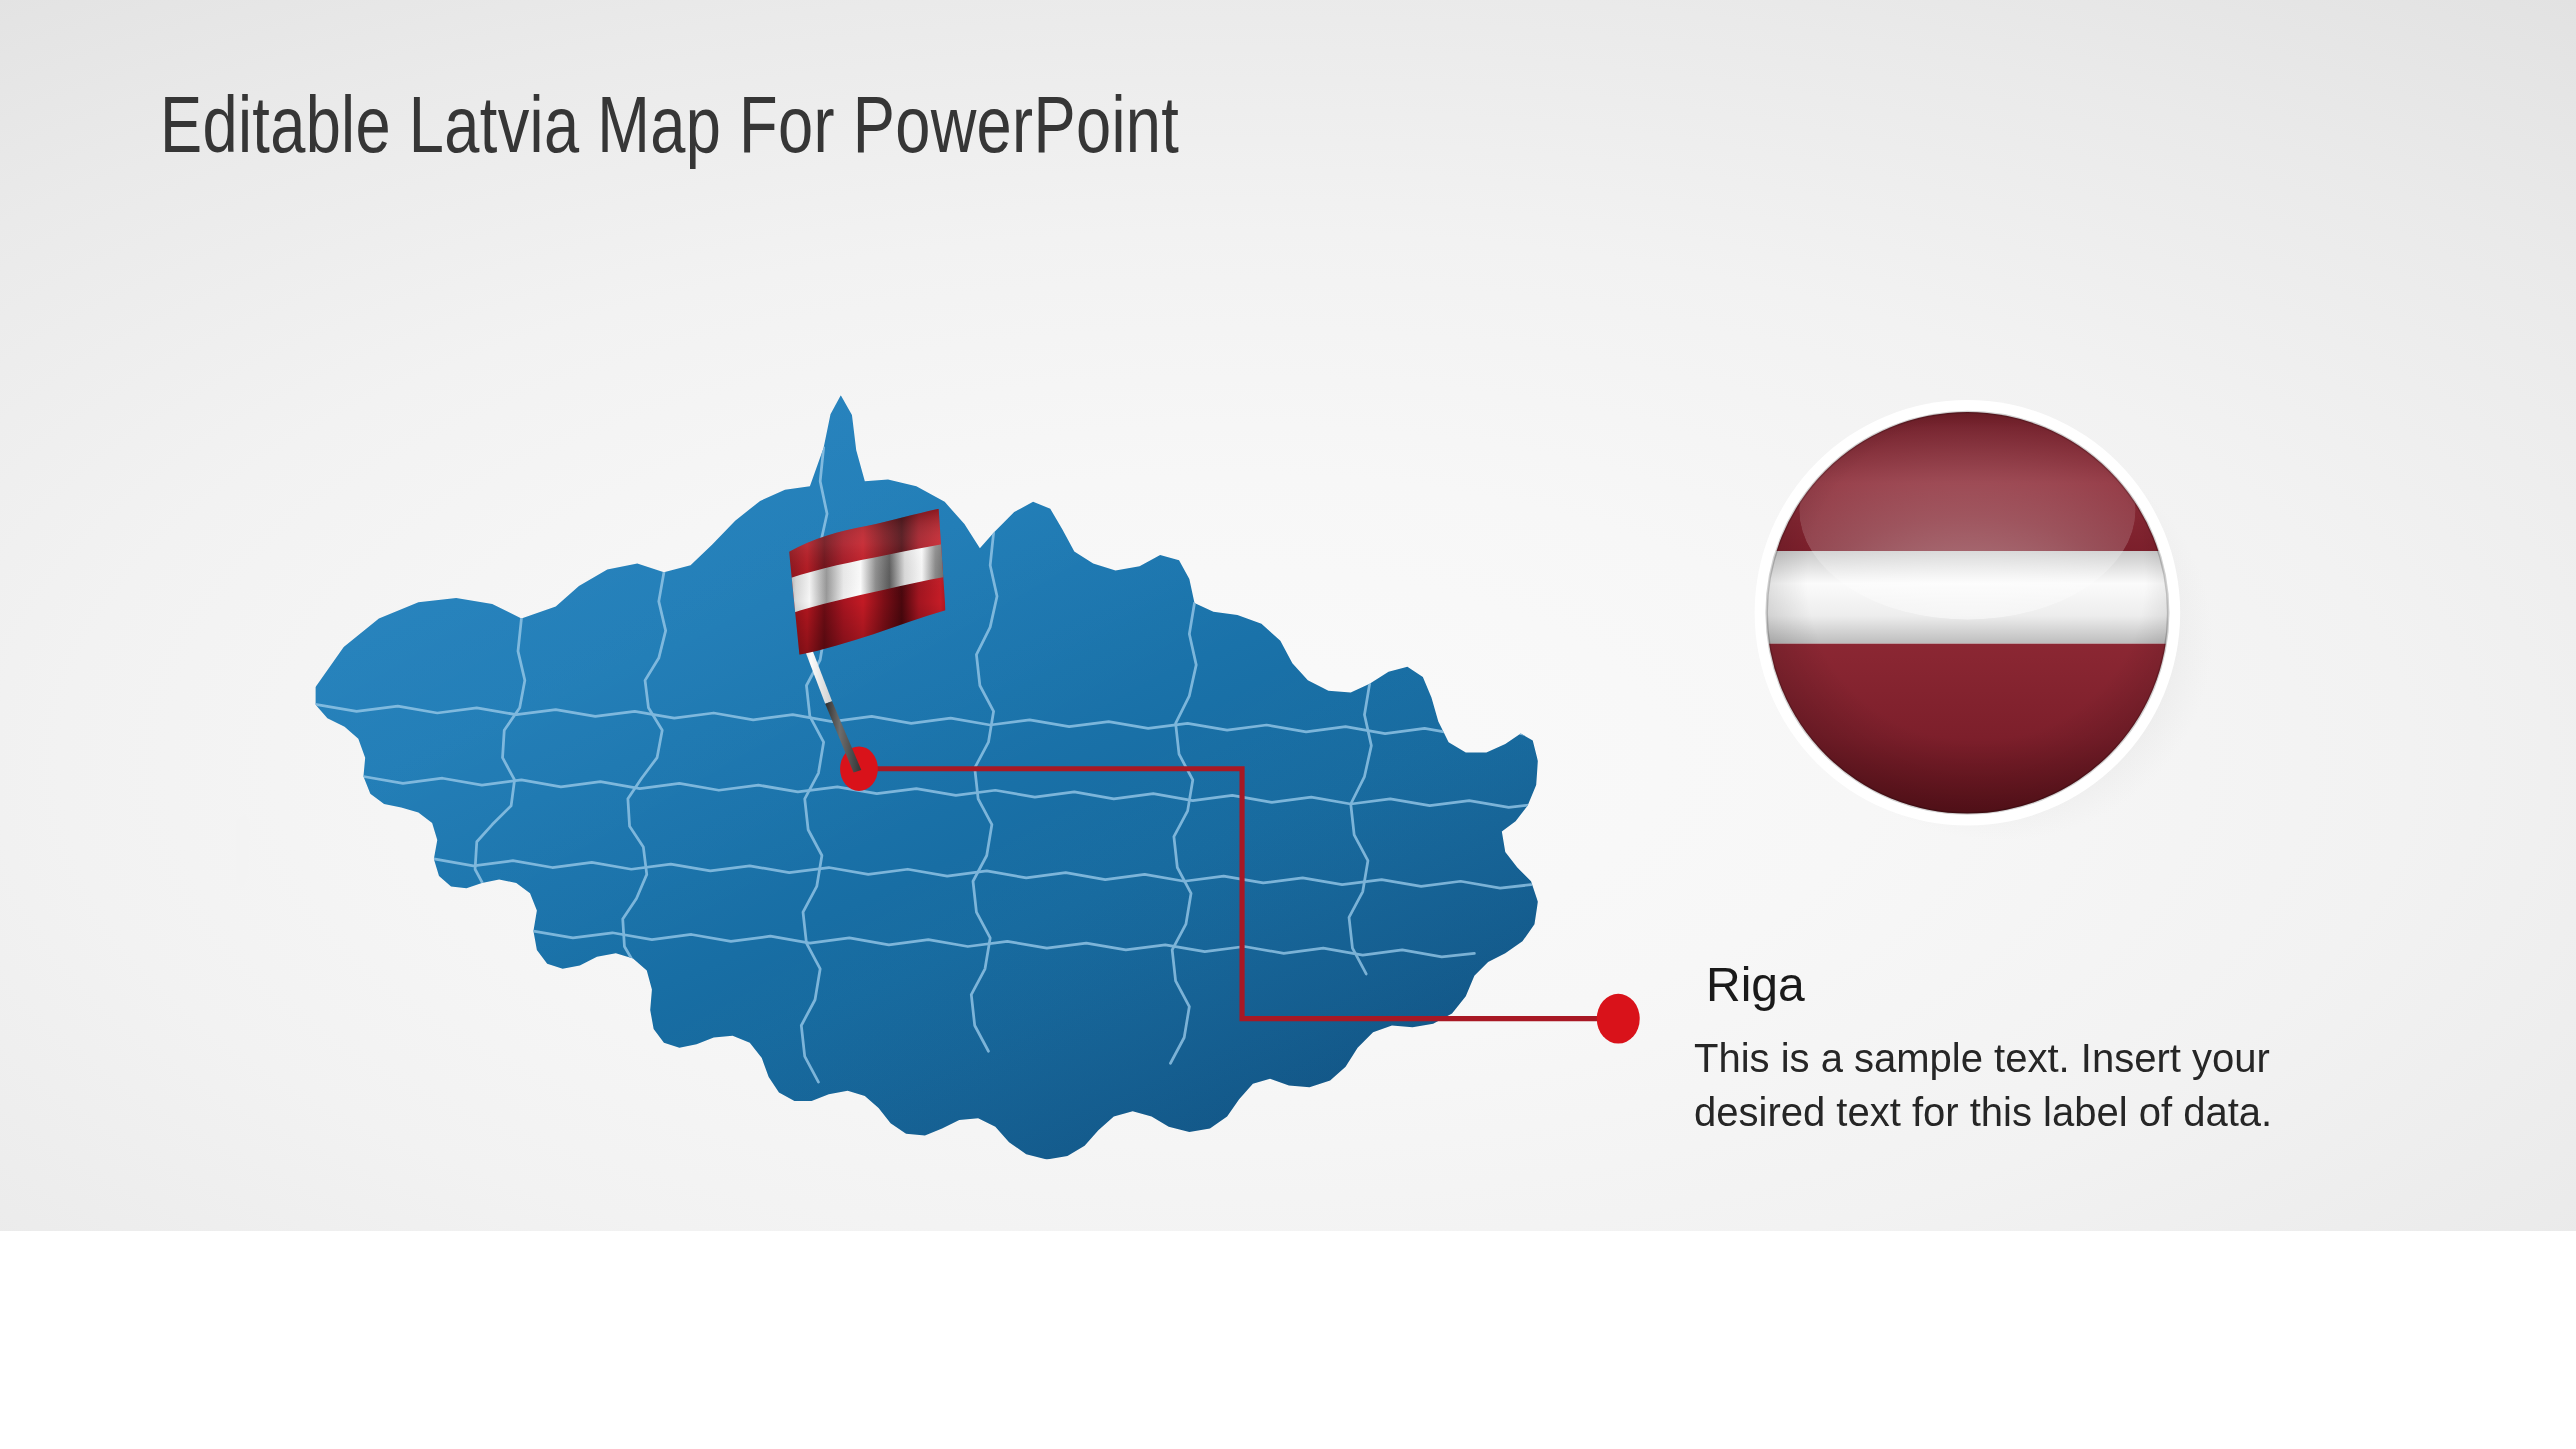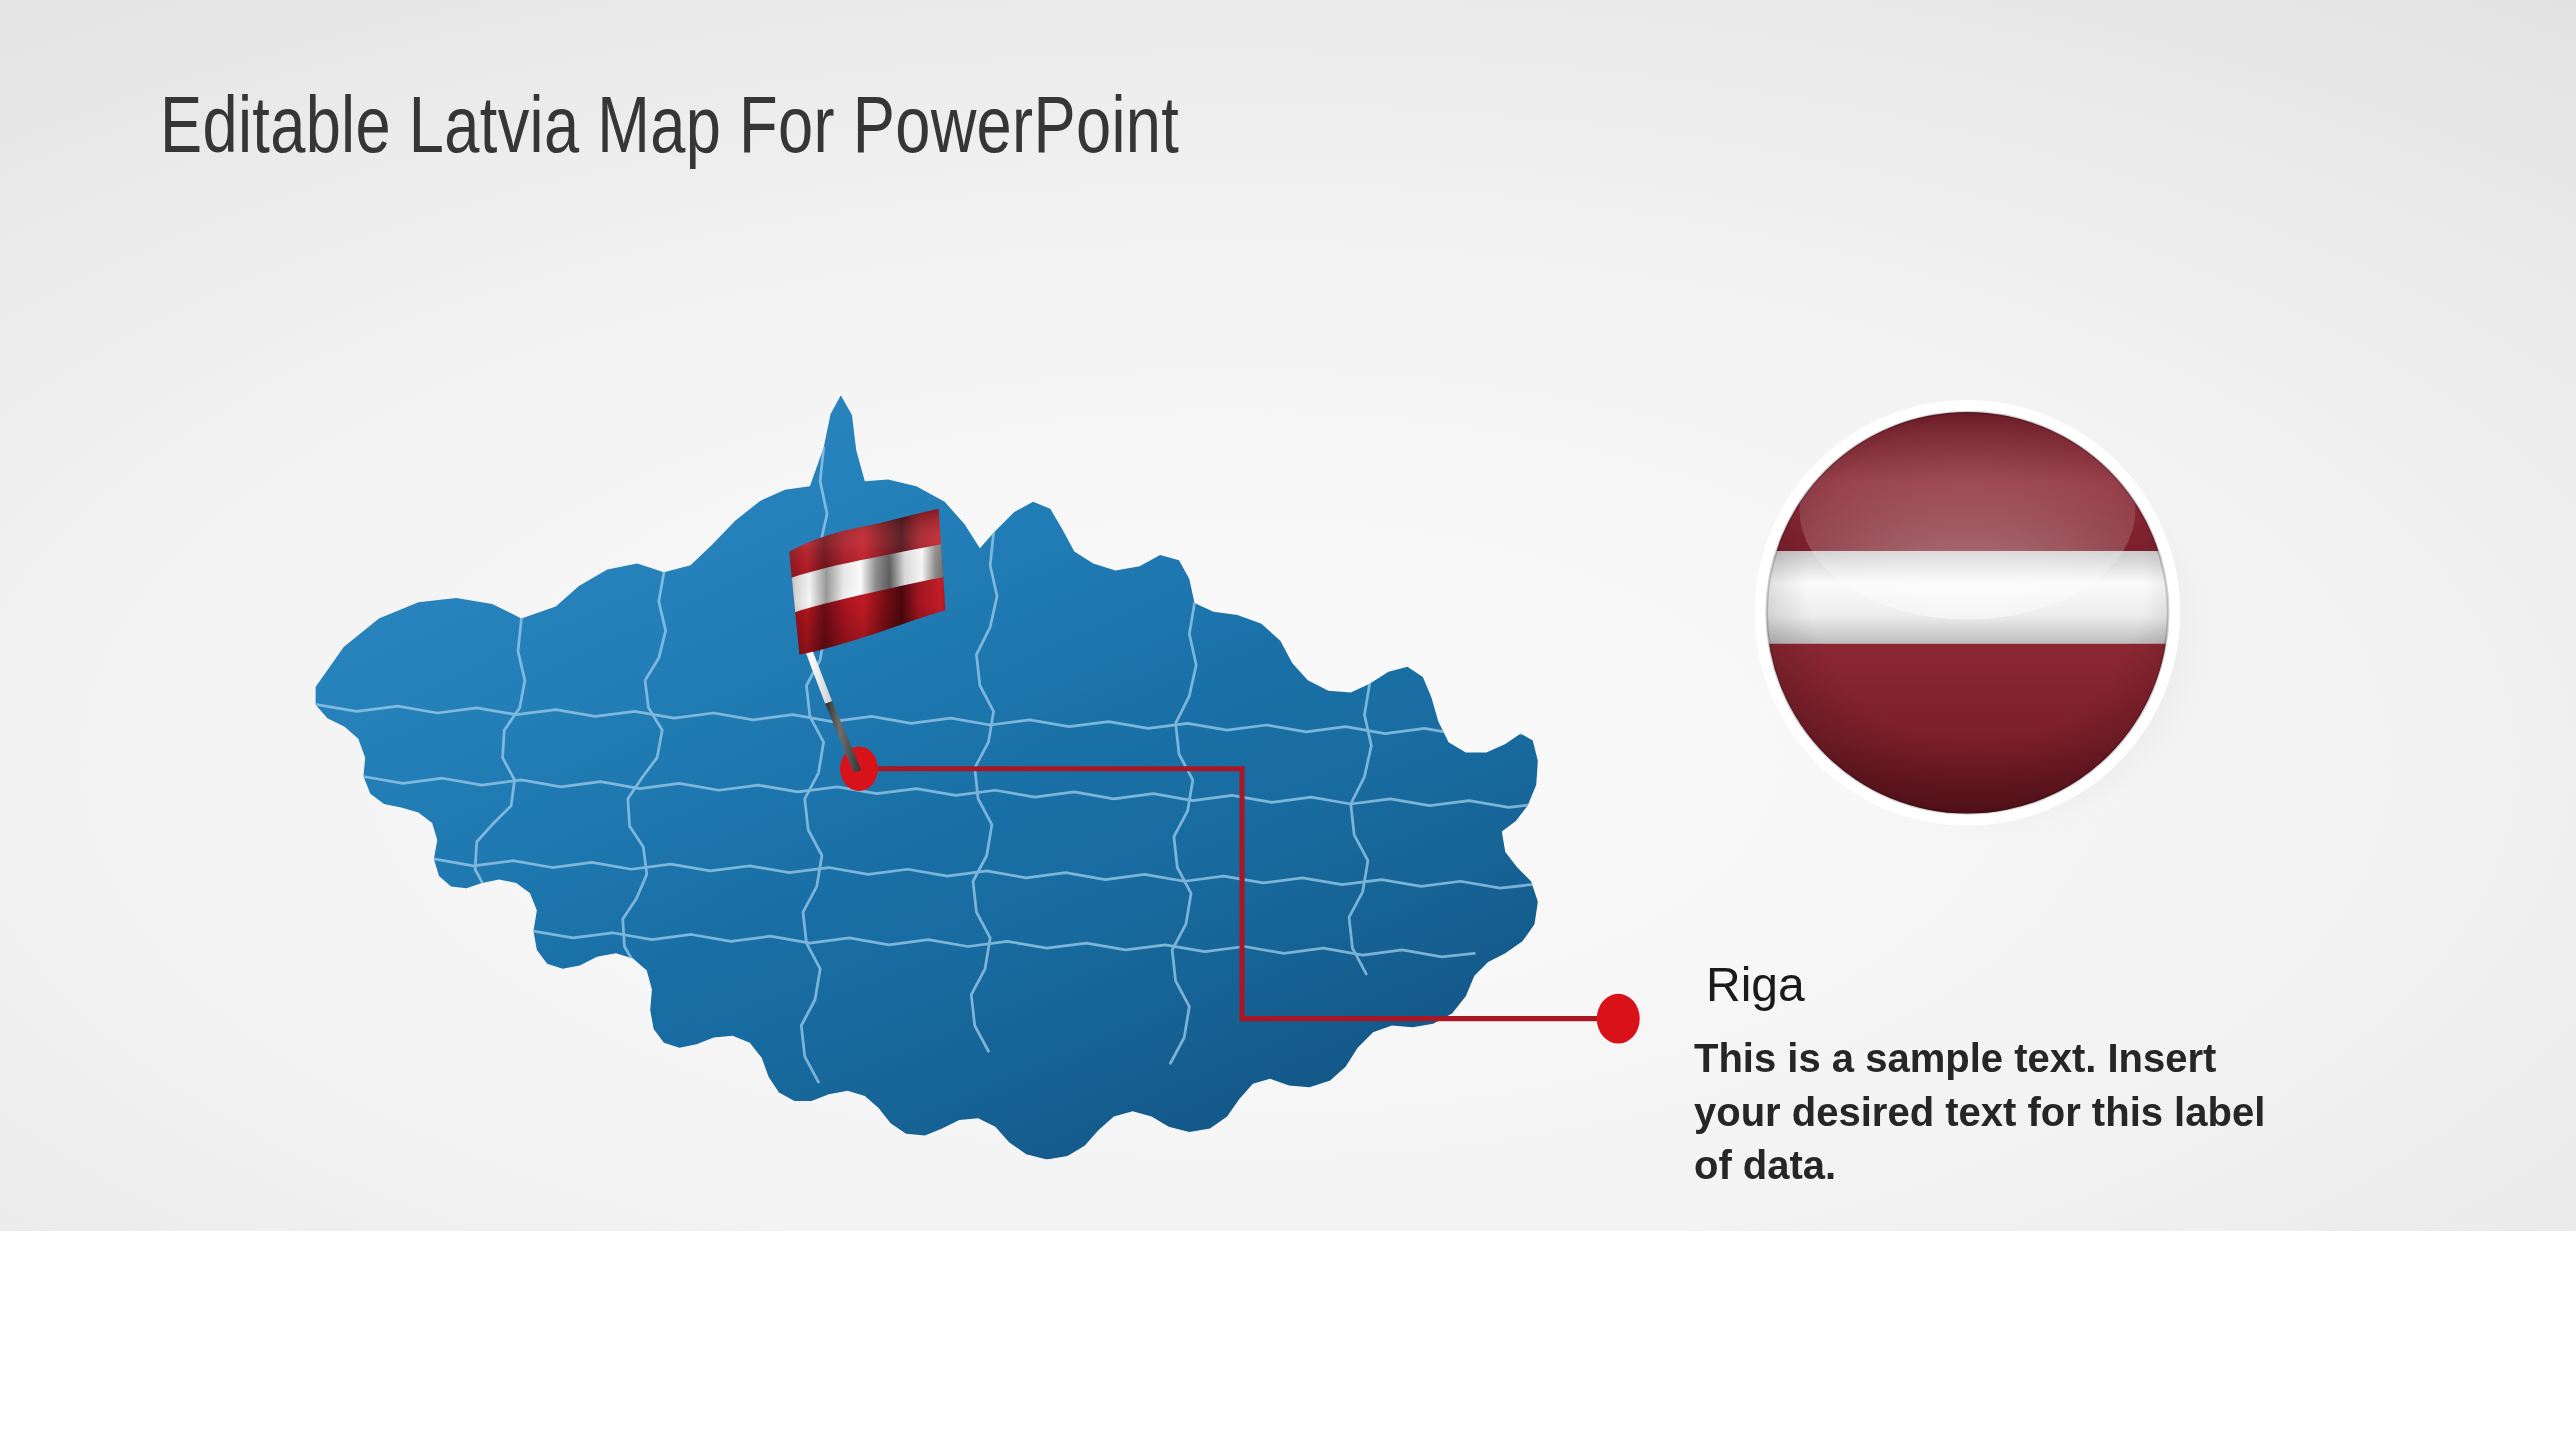--- a/index.html
+++ b/index.html
@@ -95,21 +95,21 @@
     font-size: 48px;
     font-weight: 400;
     color: #1a1a1a;
     line-height: 1.05;
     margin: 0 0 22px 12px;
     white-space: nowrap;
   }
   #label-body {
     font-family: "Liberation Sans", sans-serif;
     font-size: 40px;
-    font-weight: 700;
+    font-weight: 400;
     color: #262626;
     line-height: 1.33;
     width: 610px;
   }
 </style>
 </head>
 <body>
 
 <div id="slide">
 

